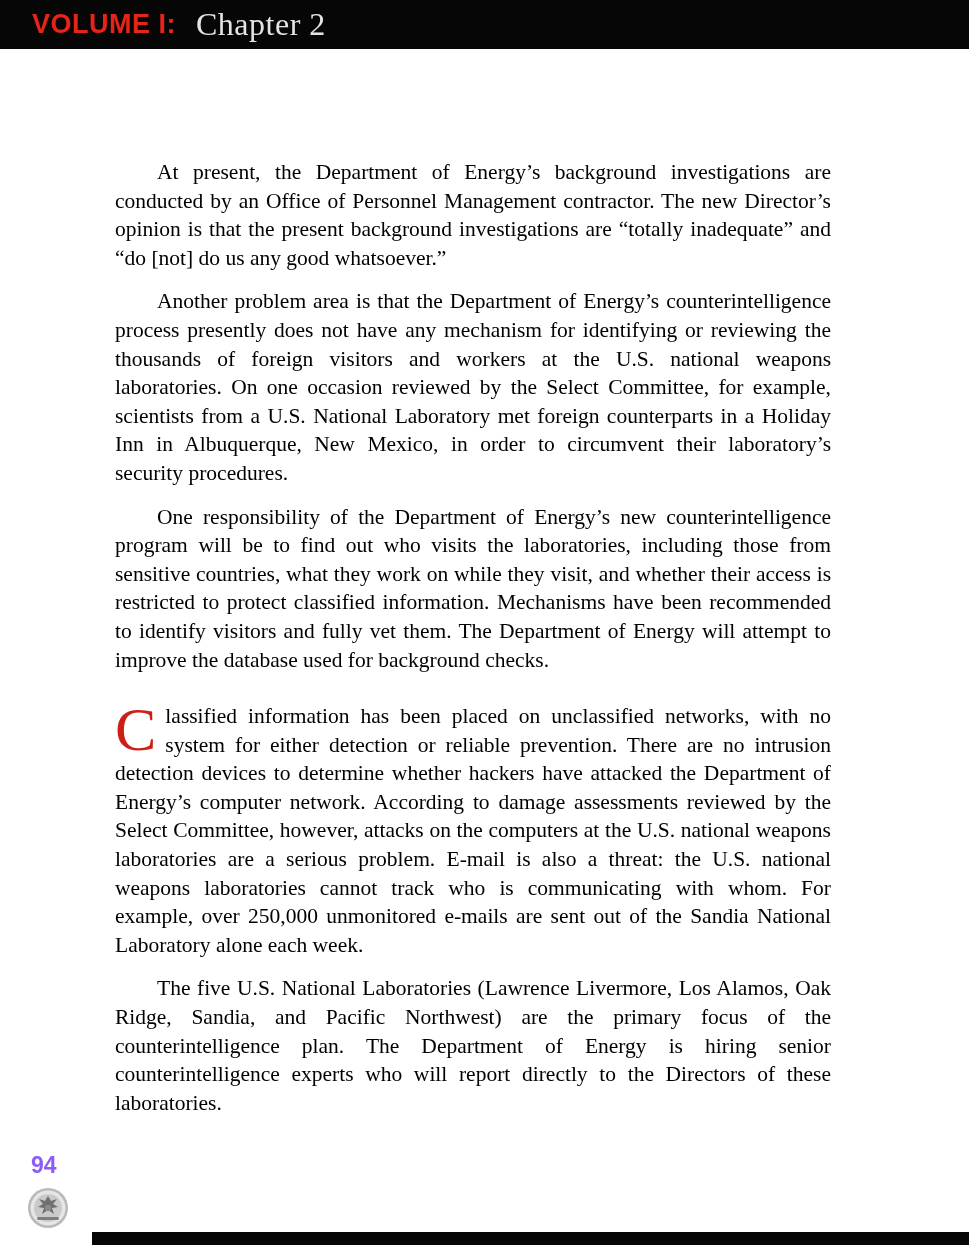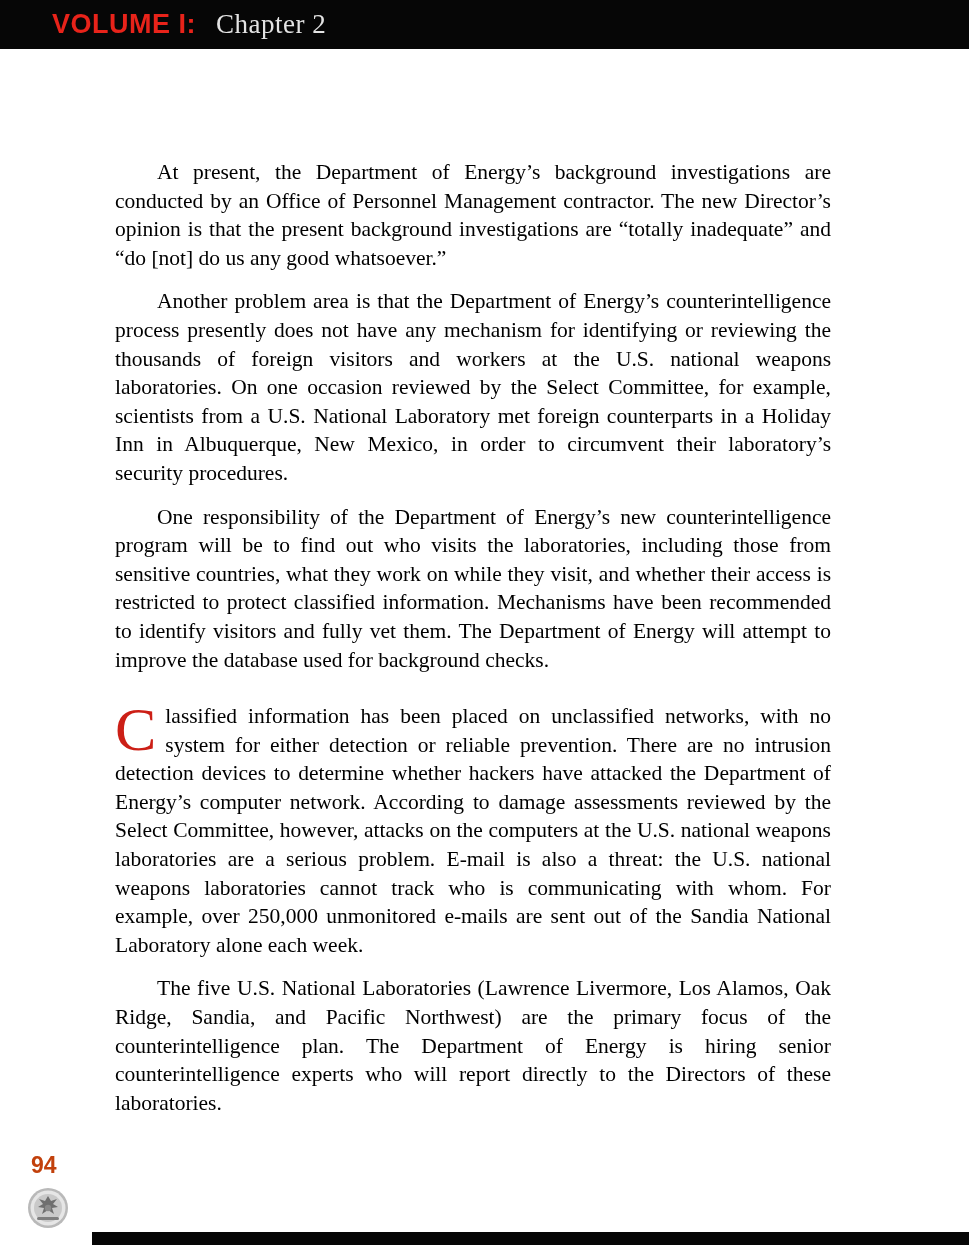--- a/index.html
+++ b/index.html
@@ -16,34 +16,34 @@
   }
 
   
   .header-bar {
     position: absolute;
     top: 0; left: 0; right: 0;
     height: 49px;
     background: #060606;
     display: flex;
     align-items: center;
-    padding-left: 52px;
+    padding-left: 32px;
     box-sizing: border-box;
   }
   .volume-label {
     color: #e8231a;
     font-family: "Liberation Sans", sans-serif;
     font-weight: 800;
     font-size: 27px;
     letter-spacing: 0.5px;
   }
   .chapter-label {
     color: #e3e3e3;
     font-family: "Liberation Serif", serif;
-    font-size: 27px;
+    font-size: 32px;
     margin-left: 20px;
     letter-spacing: 0.5px;
     text-align: center;
   }
 
   
   .content {
     position: absolute;
     left: 115px;
     top: 158px;
@@ -73,21 +73,21 @@
     font-weight: normal;
   }
 
   
   .page-number {
     position: absolute;
     left: 31px;
     top: 1152px;
     font-size: 23px;
     font-weight: bold;
-    color: #c2410c;
+    color: #8b5cf6;
     font-family: "Liberation Sans", sans-serif;
   }
   .seal {
     position: absolute;
     left: 27px;
     top: 1187px;
     width: 42px;
     height: 42px;
   }
   .committee-line {

